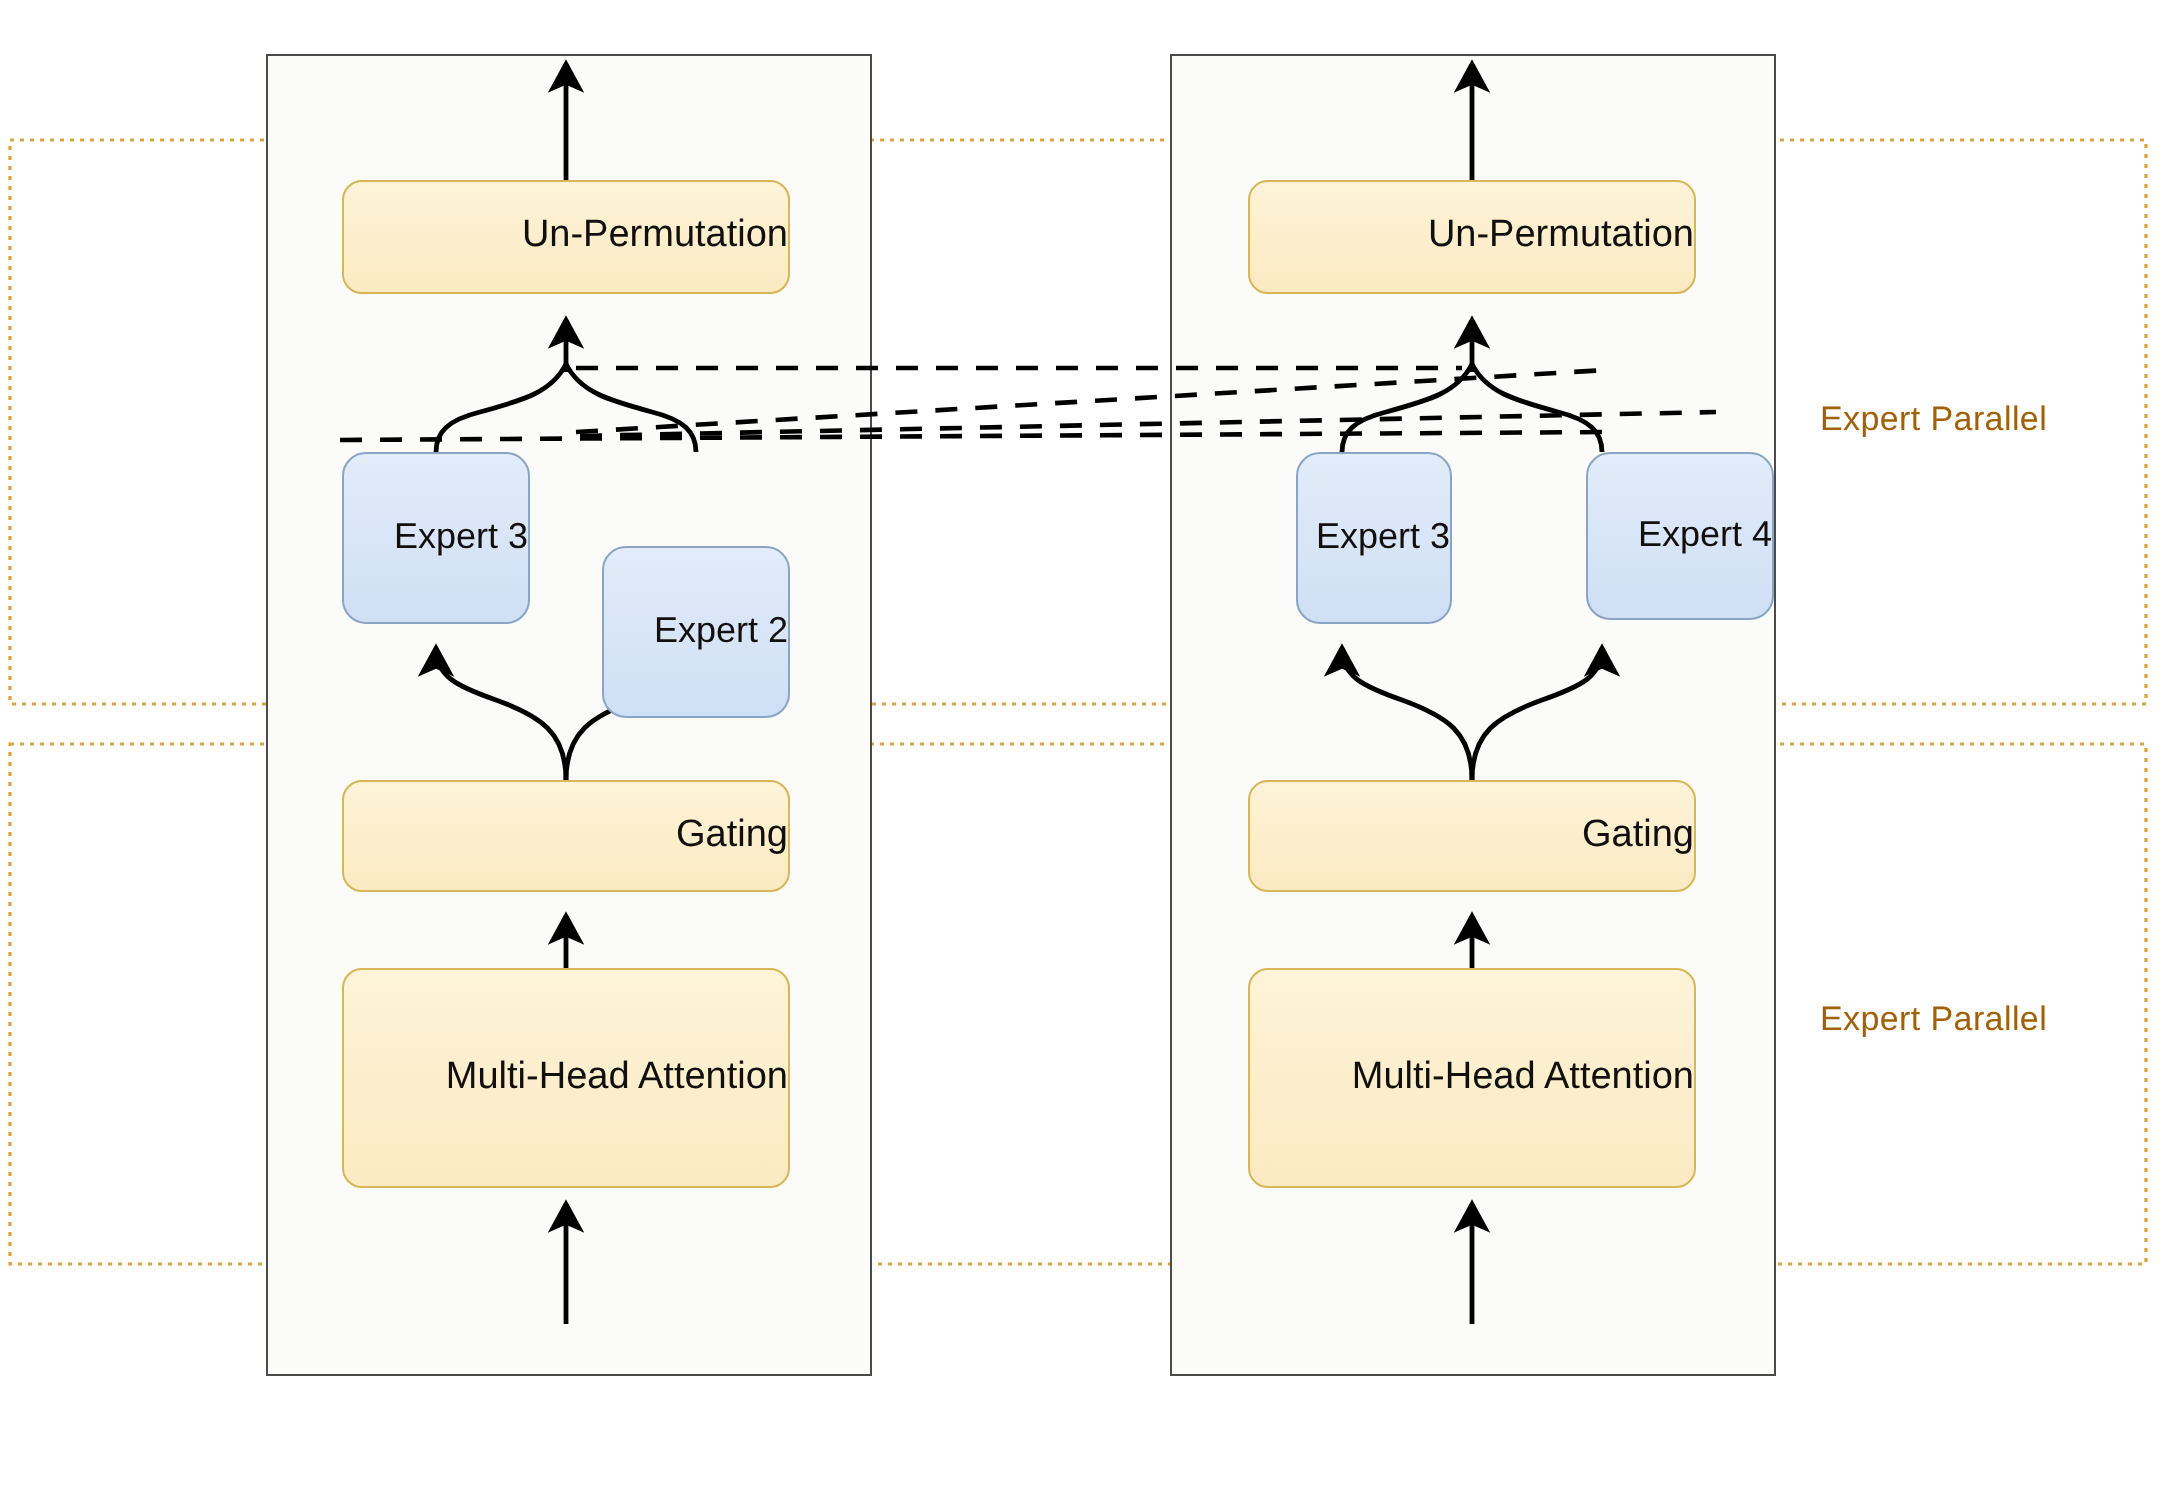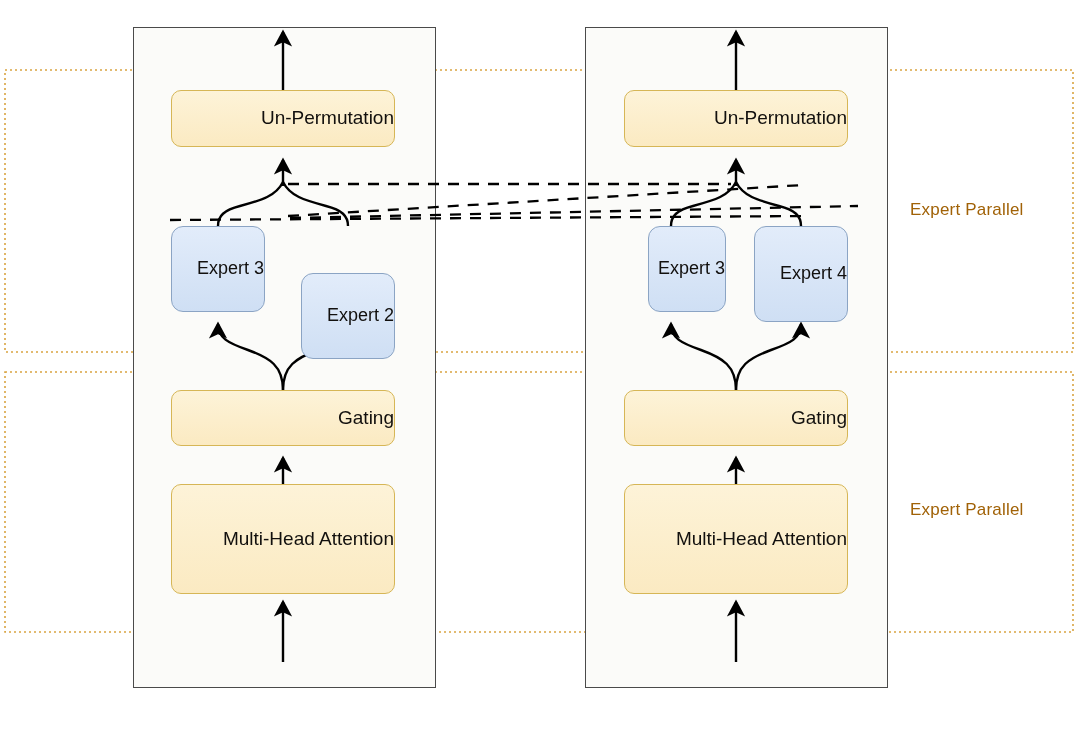--- a/index.html
+++ b/index.html
@@ -134,21 +134,21 @@
   <div class="node node-yellow" style="left:171px; top:484px; width:224px; height:110px;">
     <span>Multi-Head Attention</span>
   </div>
 
   <div class="node node-yellow" style="left:624px; top:90px; width:224px; height:57px;">
     <span>Un-Permutation</span>
   </div>
   <div class="node node-blue" style="left:648px; top:226px; width:78px; height:86px;">
     <span>Expert 3</span>
   </div>
-  <div class="node node-blue" style="left:754px; top:226px; width:94px; height:96px;">
+  <div class="node node-blue" style="left:793px; top:226px; width:94px; height:84px;">
     <span>Expert 4</span>
   </div>
   <div class="node node-yellow" style="left:624px; top:390px; width:224px; height:56px;">
     <span>Gating</span>
   </div>
   <div class="node node-yellow" style="left:624px; top:484px; width:224px; height:110px;">
     <span>Multi-Head Attention</span>
   </div>
 
   <div class="region-label" style="left:910px; top:200px;">Expert Parallel</div>

